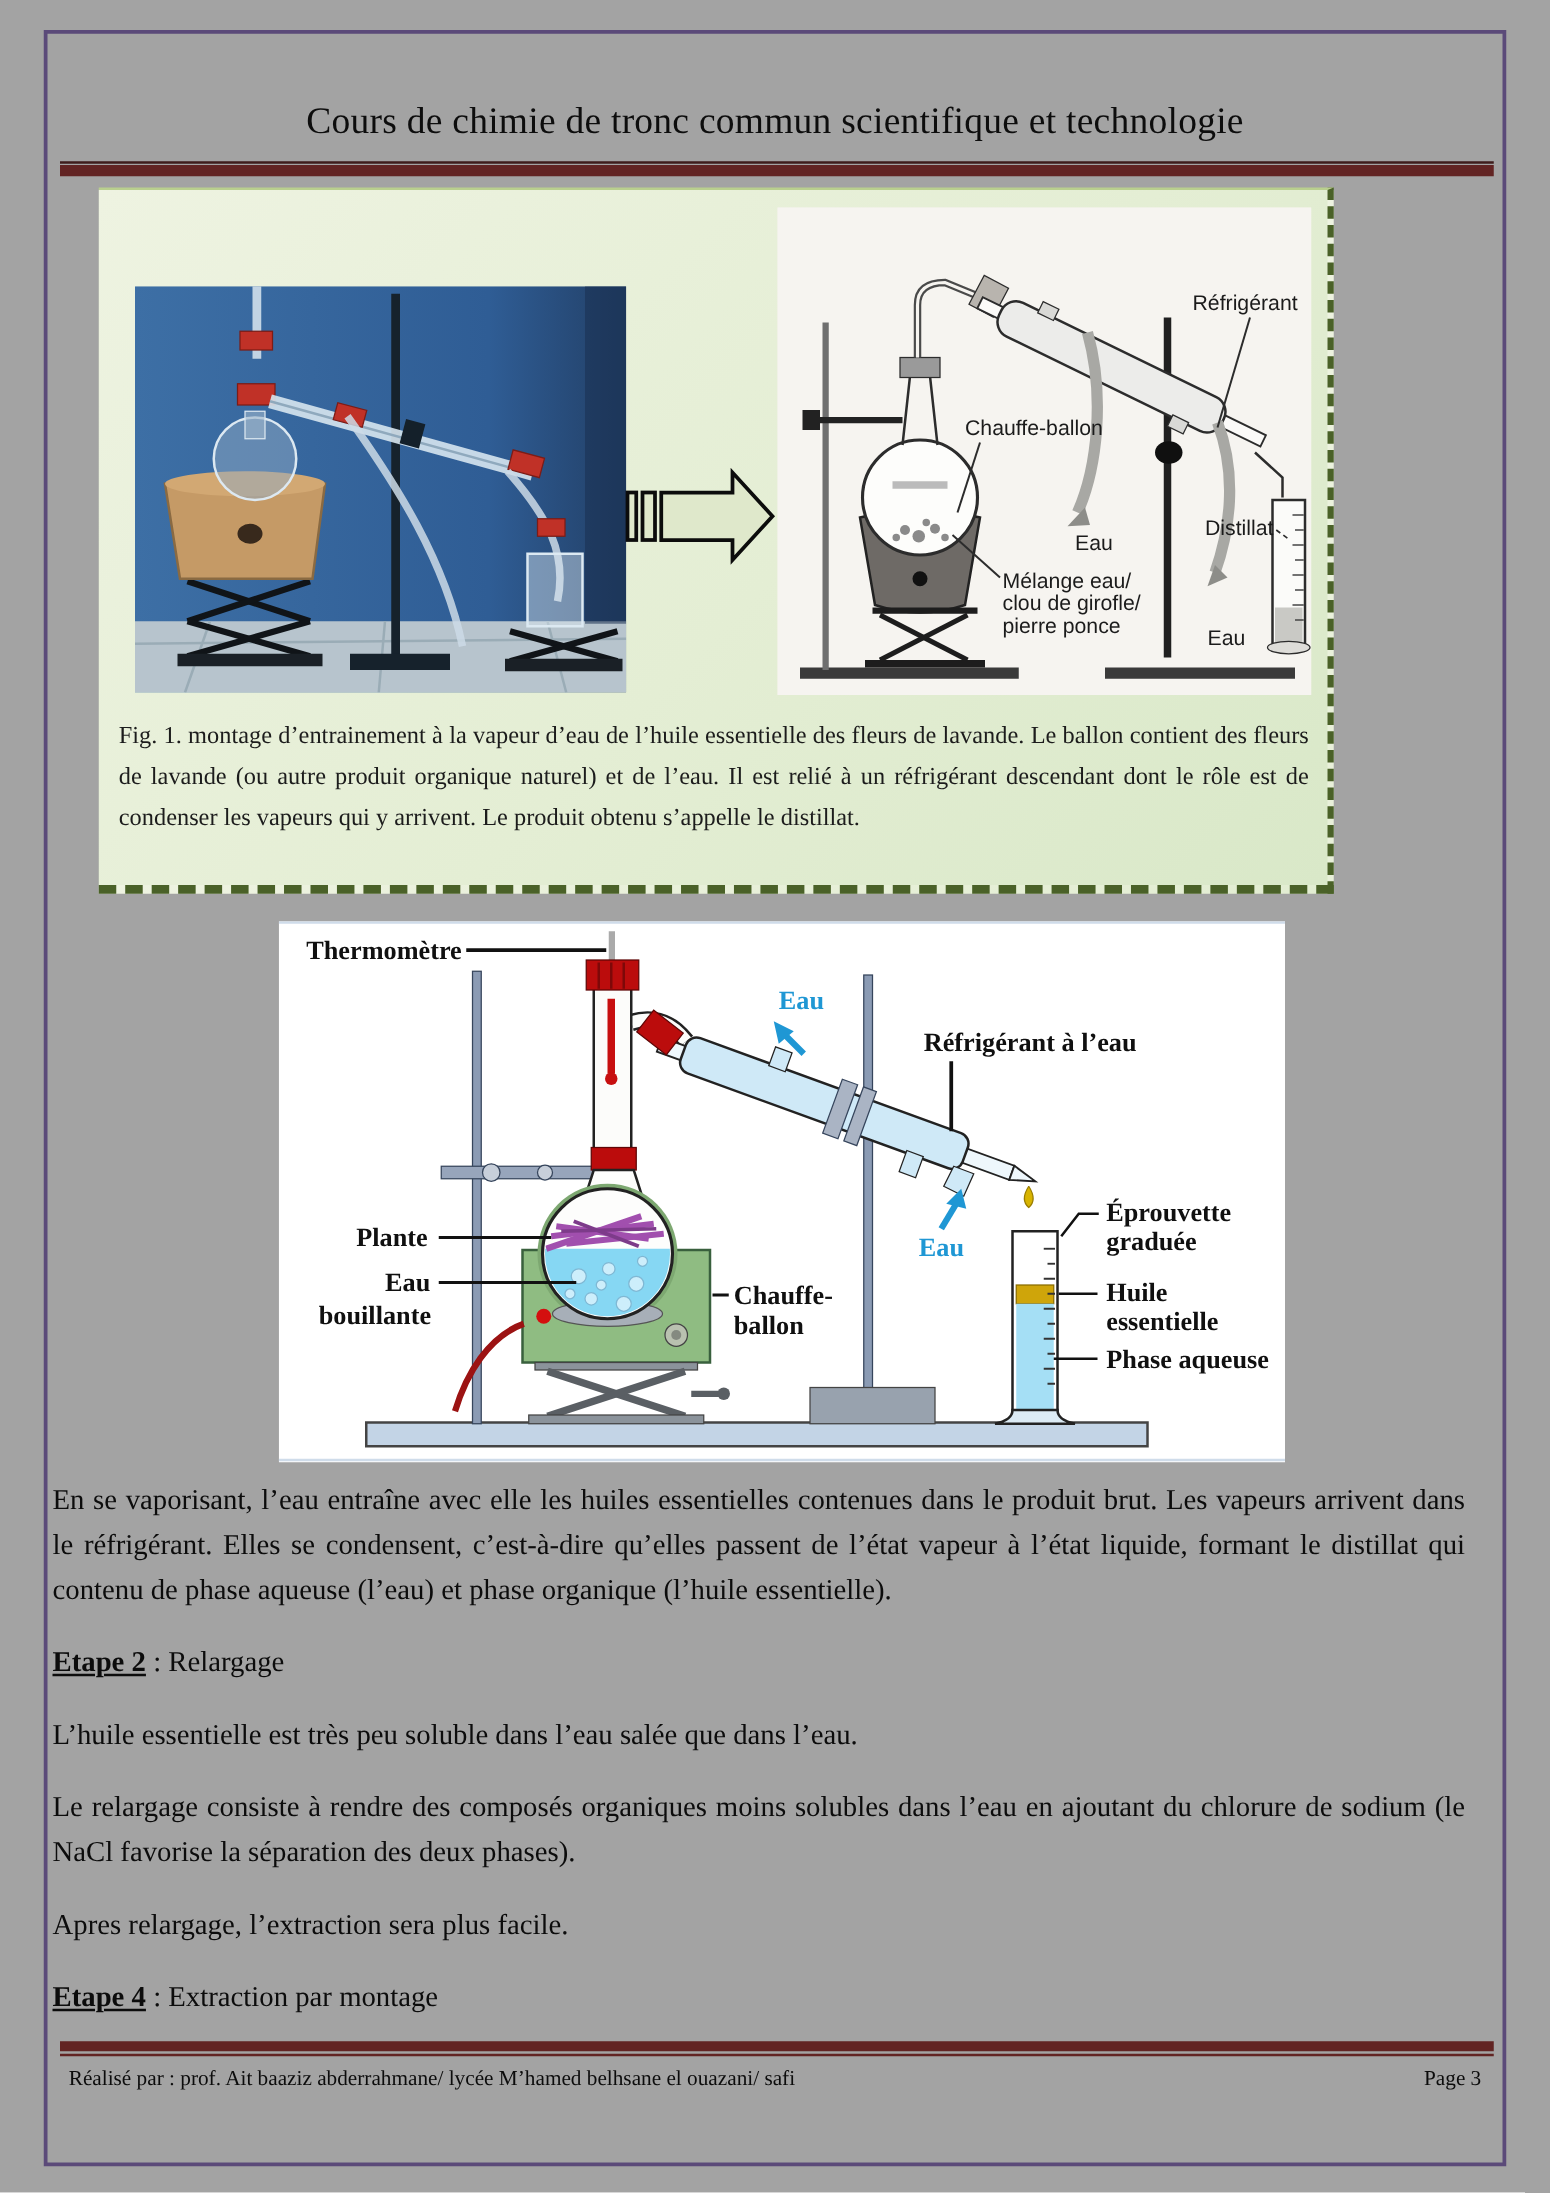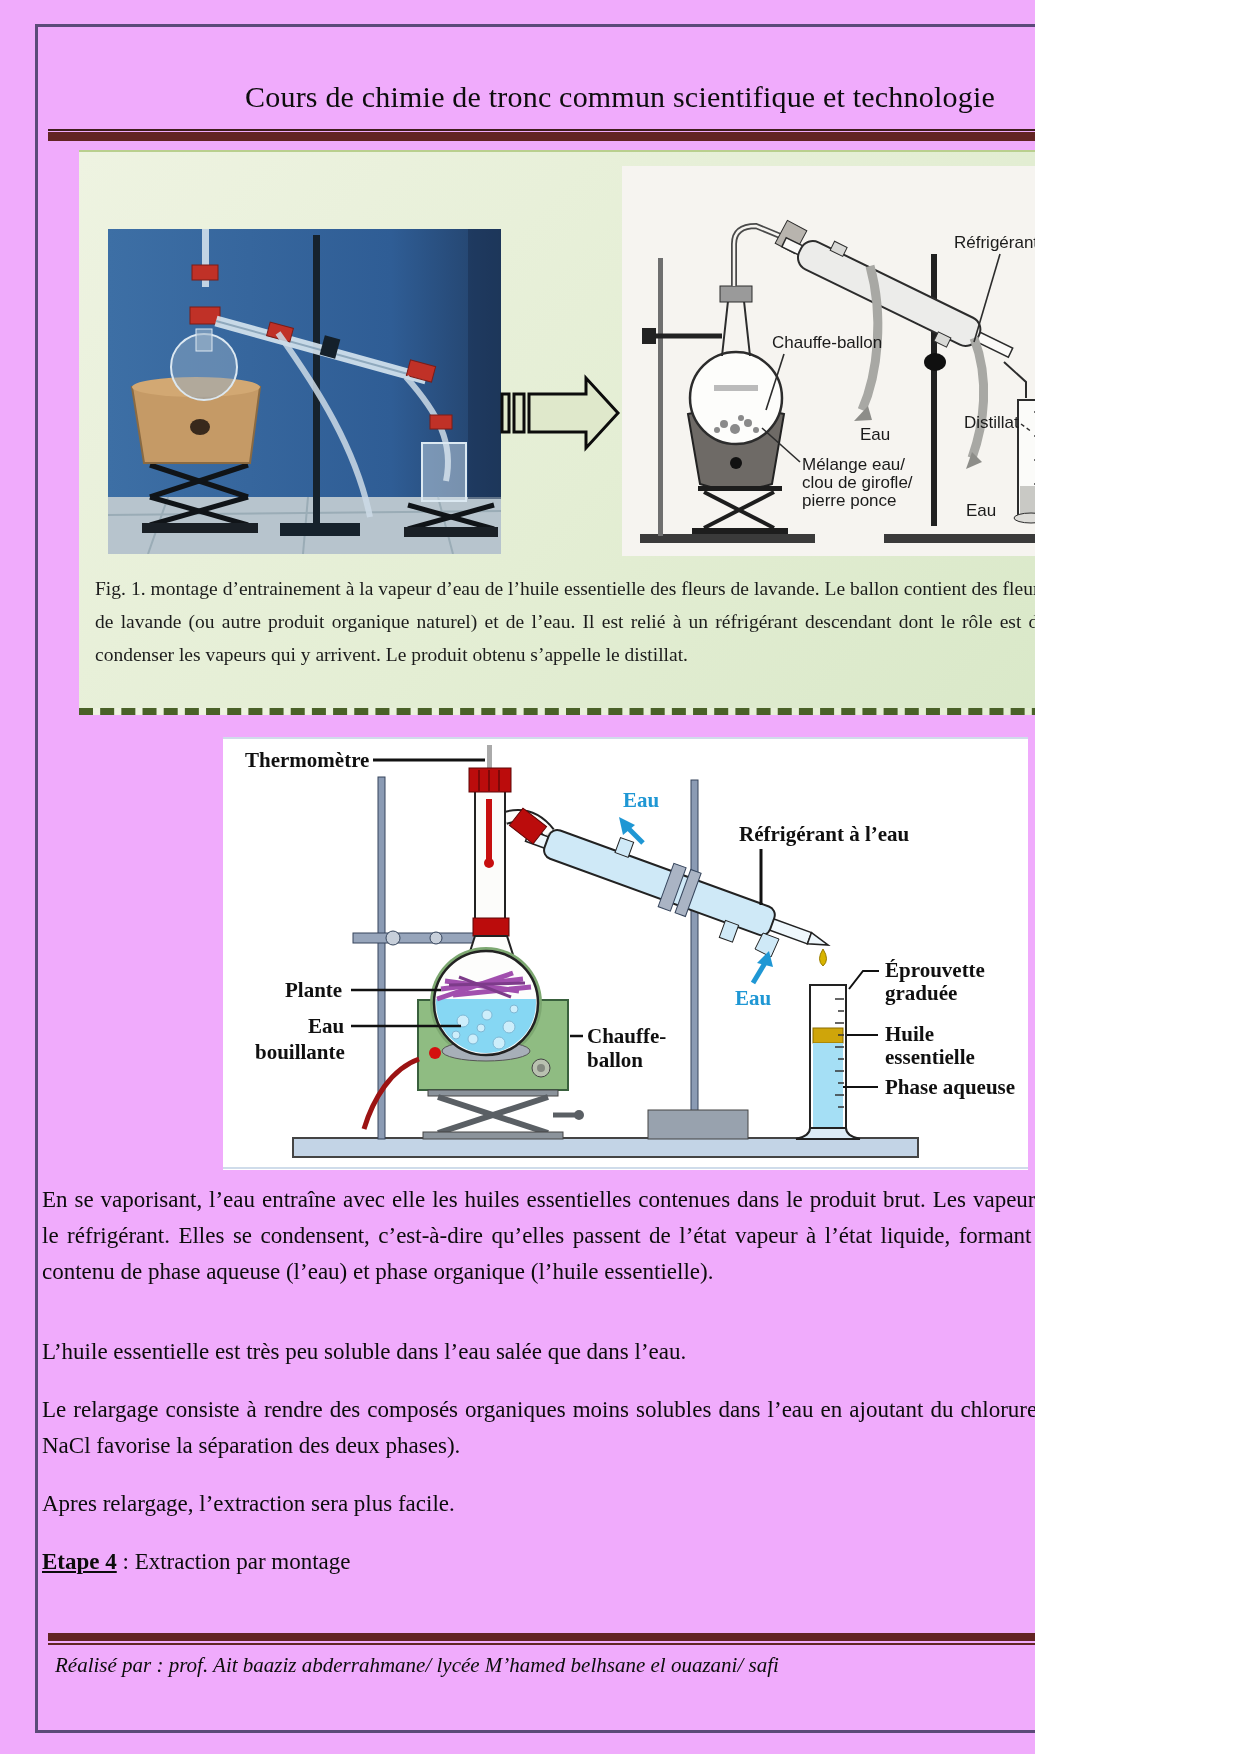--- a/index.html
+++ b/index.html
@@ -1,16 +1,16 @@
 <!DOCTYPE html>
 <html><head>
 <meta charset="utf-8">
 <style>
   html,body{margin:0;padding:0;background:#ffffff;}
-  #page{position:relative;width:1035px;height:1754px;background:#f0abfc;overflow:hidden;
+  #page{position:relative;width:1240px;height:1754px;background:#a3a3a3;overflow:hidden;
         font-family:"Liberation Serif", serif;color:#111;}
   #page-border{position:absolute;left:35px;top:24px;width:1164px;height:1703px;
         border:3px solid #5b4a79;pointer-events:none;}
   .title{position:absolute;left:60px;top:80px;width:1120px;text-align:center;
         font-size:30px;color:#0d0d0d;letter-spacing:0.2px;}
   .title-rule{position:absolute;left:48px;top:129px;width:1147px;height:13px;
         border-top:2px solid #3f1d1c;}
   .title-rule .bar{margin-top:1px;height:9px;background:#622423;}
   
   .panel{position:absolute;left:79px;top:150px;width:983px;height:556px;
@@ -29,21 +29,21 @@
   
   .bodytext{position:absolute;left:42px;top:1182px;width:1130px;font-size:23px;line-height:36px;color:#0c0c0c;}
   .bodytext p{margin:0 0 0 0;}
   .p-just{text-align:justify;}
   .sp{height:22px;}
   .etape b{text-decoration:underline;}
   
   .footer-rule{position:absolute;left:48px;top:1633px;width:1147px;}
   .footer-rule .bar{height:8px;background:#622423;}
   .footer-rule .thin{margin-top:2px;height:2px;background:#622423;}
-  .footer-row{position:absolute;left:55px;top:1653px;width:1130px;font-size:21px;color:#0c0c0c;font-style:italic;}
+  .footer-row{position:absolute;left:55px;top:1653px;width:1130px;font-size:17px;color:#0c0c0c;}
   .footer-row .fl{float:left;}
   .footer-row .fp{float:right;}
   
   .d1label{font-family:"Liberation Sans", sans-serif;font-size:17px;fill:#1b1b1b;}
   .d2label{font-family:"Liberation Serif", serif;font-size:21px;font-weight:bold;fill:#101010;}
   .d2blue{font-family:"Liberation Serif", serif;font-size:21px;font-weight:bold;fill:#1f97d4;}
 </style>
 </head>
 <body>
 
@@ -347,20 +347,21 @@
       <text class="d2label" x="662" y="263">graduée</text>
       <text class="d2label" x="662" y="304">Huile</text>
       <text class="d2label" x="662" y="327">essentielle</text>
       <text class="d2label" x="662" y="357">Phase aqueuse</text>
     </svg>
   </div>
 
   <div class="bodytext">
     <p class="p-just">En se vaporisant, l’eau entraîne avec elle les huiles essentielles contenues dans le produit brut. Les vapeurs arrivent dans le réfrigérant. Elles se condensent, c’est-à-dire qu’elles passent de l’état vapeur à l’état liquide, formant le distillat qui contenu de phase aqueuse (l’eau) et phase organique (l’huile essentielle).</p>
     <div class="sp"></div>
+    <p class="etape"><b>Etape 2</b><span> : Relargage</span></p>
     <div class="sp"></div>
     <p>L’huile essentielle est très peu soluble dans l’eau salée que dans l’eau.</p>
     <div class="sp"></div>
     <p class="p-just">Le relargage consiste à rendre des composés organiques moins solubles dans l’eau en ajoutant du chlorure de sodium (le NaCl favorise la séparation des deux phases).</p>
     <div class="sp"></div>
     <p>Apres relargage, l’extraction sera plus facile.</p>
     <div class="sp"></div>
     <p class="etape"><b>Etape 4</b><span> : Extraction par montage</span></p>
   </div>
 

